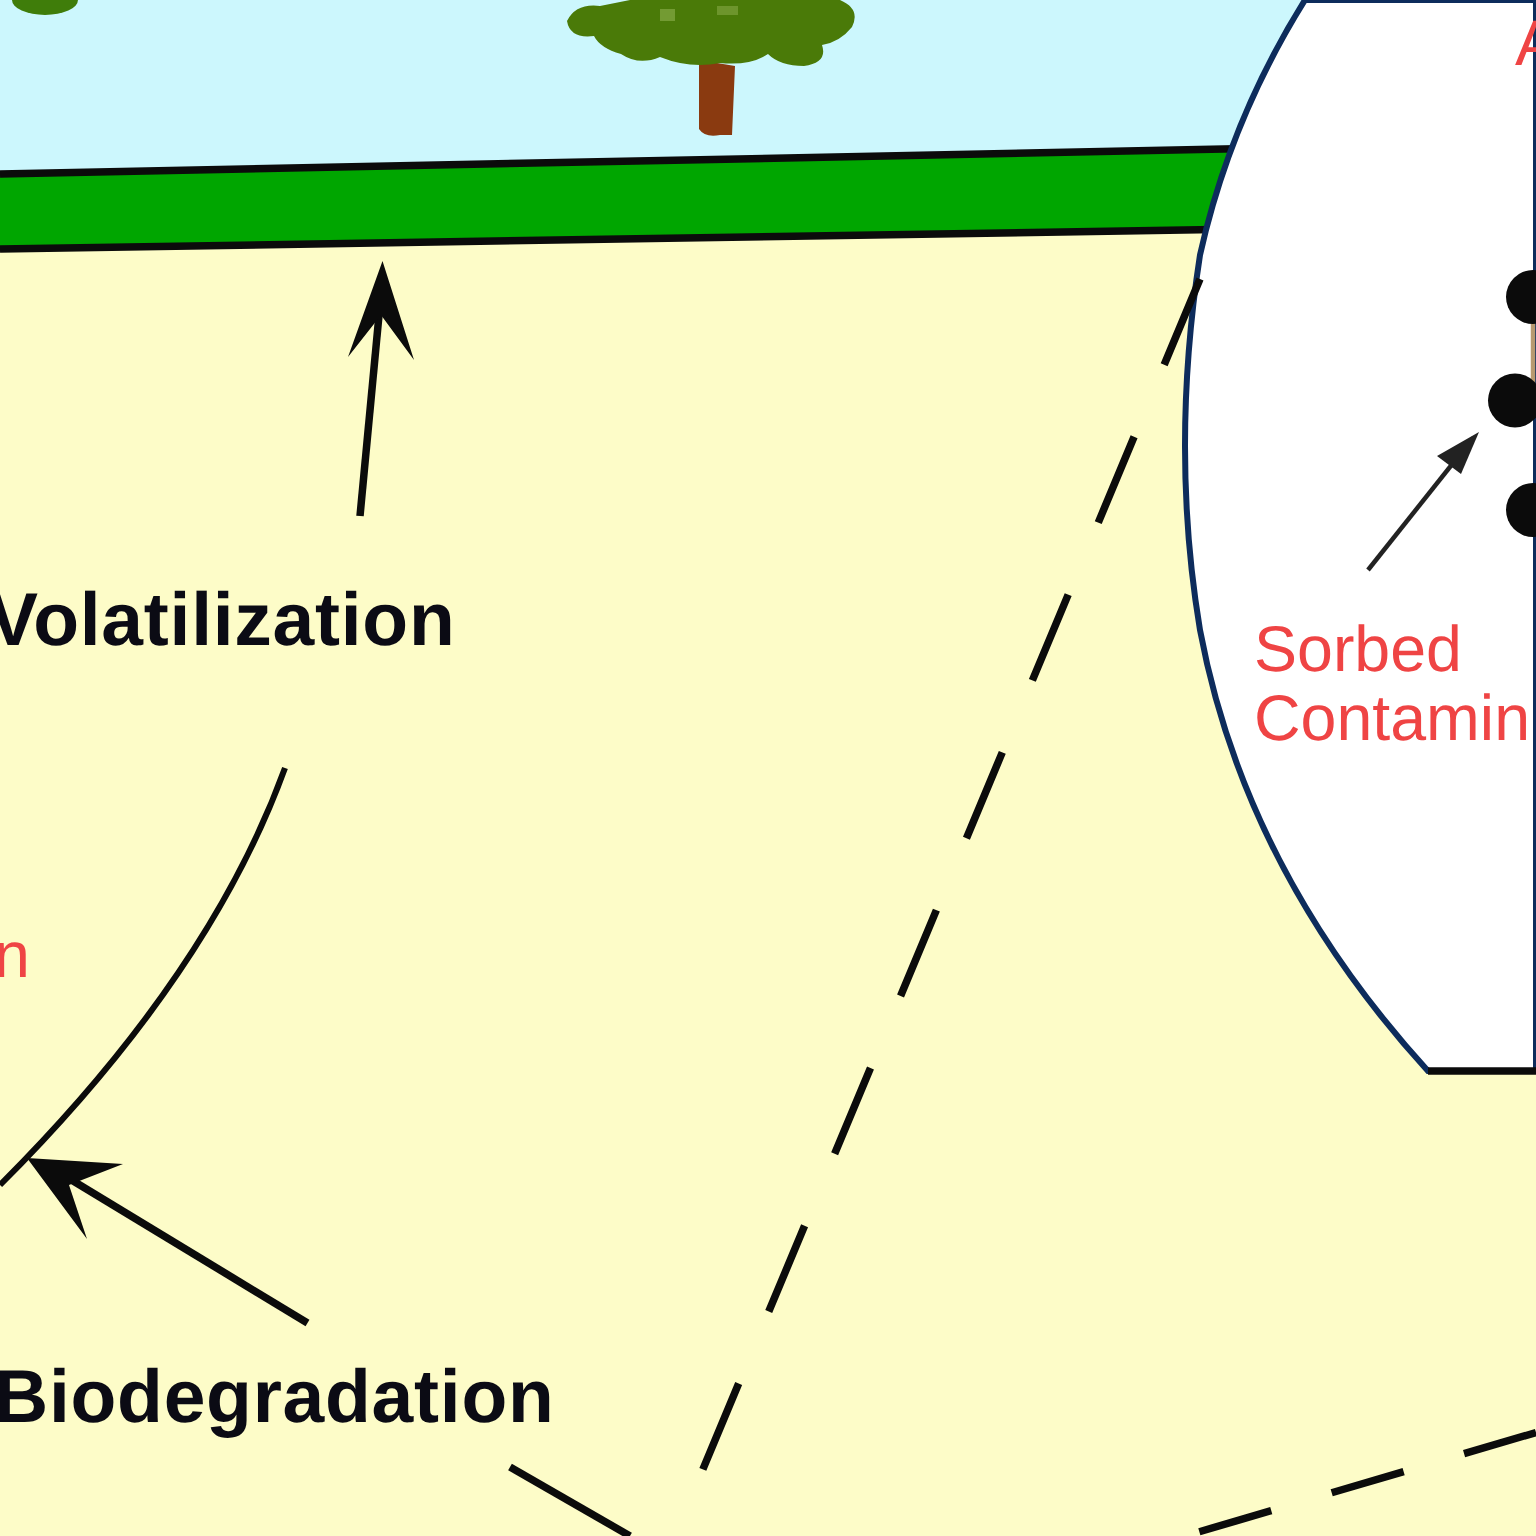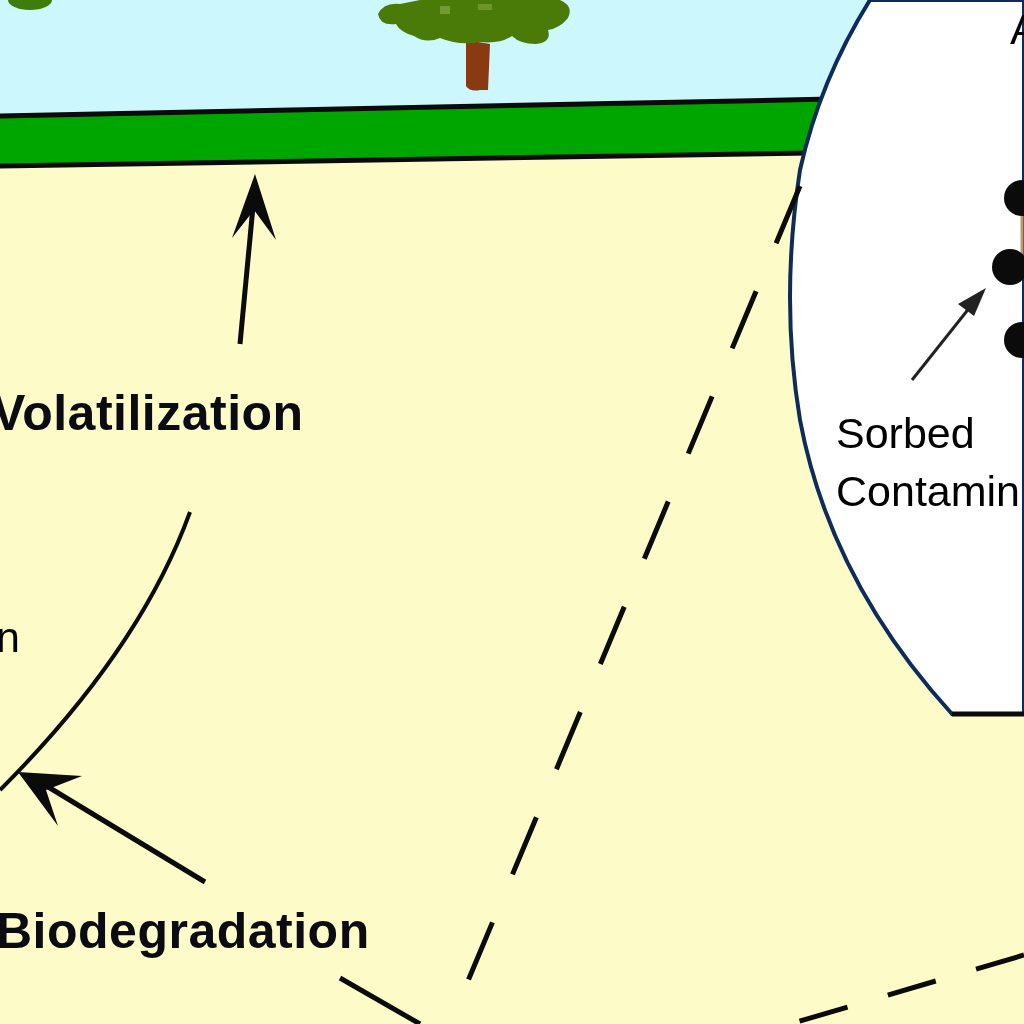--- a/index.html
+++ b/index.html
@@ -1,21 +1,21 @@
 <!DOCTYPE html>
 <html><head>
   <meta charset="utf-8">
   <style>
     html, body { margin: 0; padding: 0; }
     body { width: 1024px; height: 1024px; overflow: hidden; background: #fdfcc8; position: relative; }
     #stage { position: absolute; left: 0; top: 0; width: 1024px; height: 1024px; text-decoration: underline; }
     svg { position: absolute; left: 0; top: 0; }
     .label { position: absolute; font-family: "Liberation Sans", sans-serif; color: #0b0b14; white-space: nowrap; }
     .bold { font-weight: bold; font-size: 50px; letter-spacing: 0.5px; }
-    .normal { font-size: 43px; line-height: 46px; color: #000000; }
+    .normal { font-size: 43px; line-height: 46px; color: #ef4444; }
   </style>
 </head>
 <body>
 
 <div id="stage">
   <svg width="1024" height="1024" viewBox="0 0 1024 1024">
 
     <rect x="0" y="0" width="1024" height="120" fill="#ccf7fd"></rect>
 
     <ellipse cx="30" cy="0" rx="22" ry="10" fill="#3f7d0a"></ellipse>
@@ -59,15 +59,15 @@
 
     <line x1="800" y1="186" x2="450" y2="1024" stroke="#0b0b0b" stroke-width="5" stroke-dasharray="62 52"></line>
     <line x1="1024" y1="955" x2="790" y2="1024" stroke="#0b0b0b" stroke-width="5" stroke-dasharray="50 42"></line>
     <line x1="340" y1="978" x2="420" y2="1024" stroke="#0b0b0b" stroke-width="5"></line>
   </svg>
 
   <div class="label bold" style="left:-8px; top:384px;">Volatilization</div>
   <div class="label bold" style="left:-4px; top:902px;">Biodegradation</div>
   <div class="label normal" style="left:-4px; top:614px;">n</div>
   <div class="label normal" style="left:836px; top:410px;">Sorbed</div>
-  <div class="label normal" style="left:836px; top:456px;margin-top:12px;">Contamin</div>
+  <div class="label normal" style="left:836px; top:456px;">Contamin</div>
   <div class="label normal" style="left:1010px; top:6px;">A</div>
 </div>
 
 </body></html>

